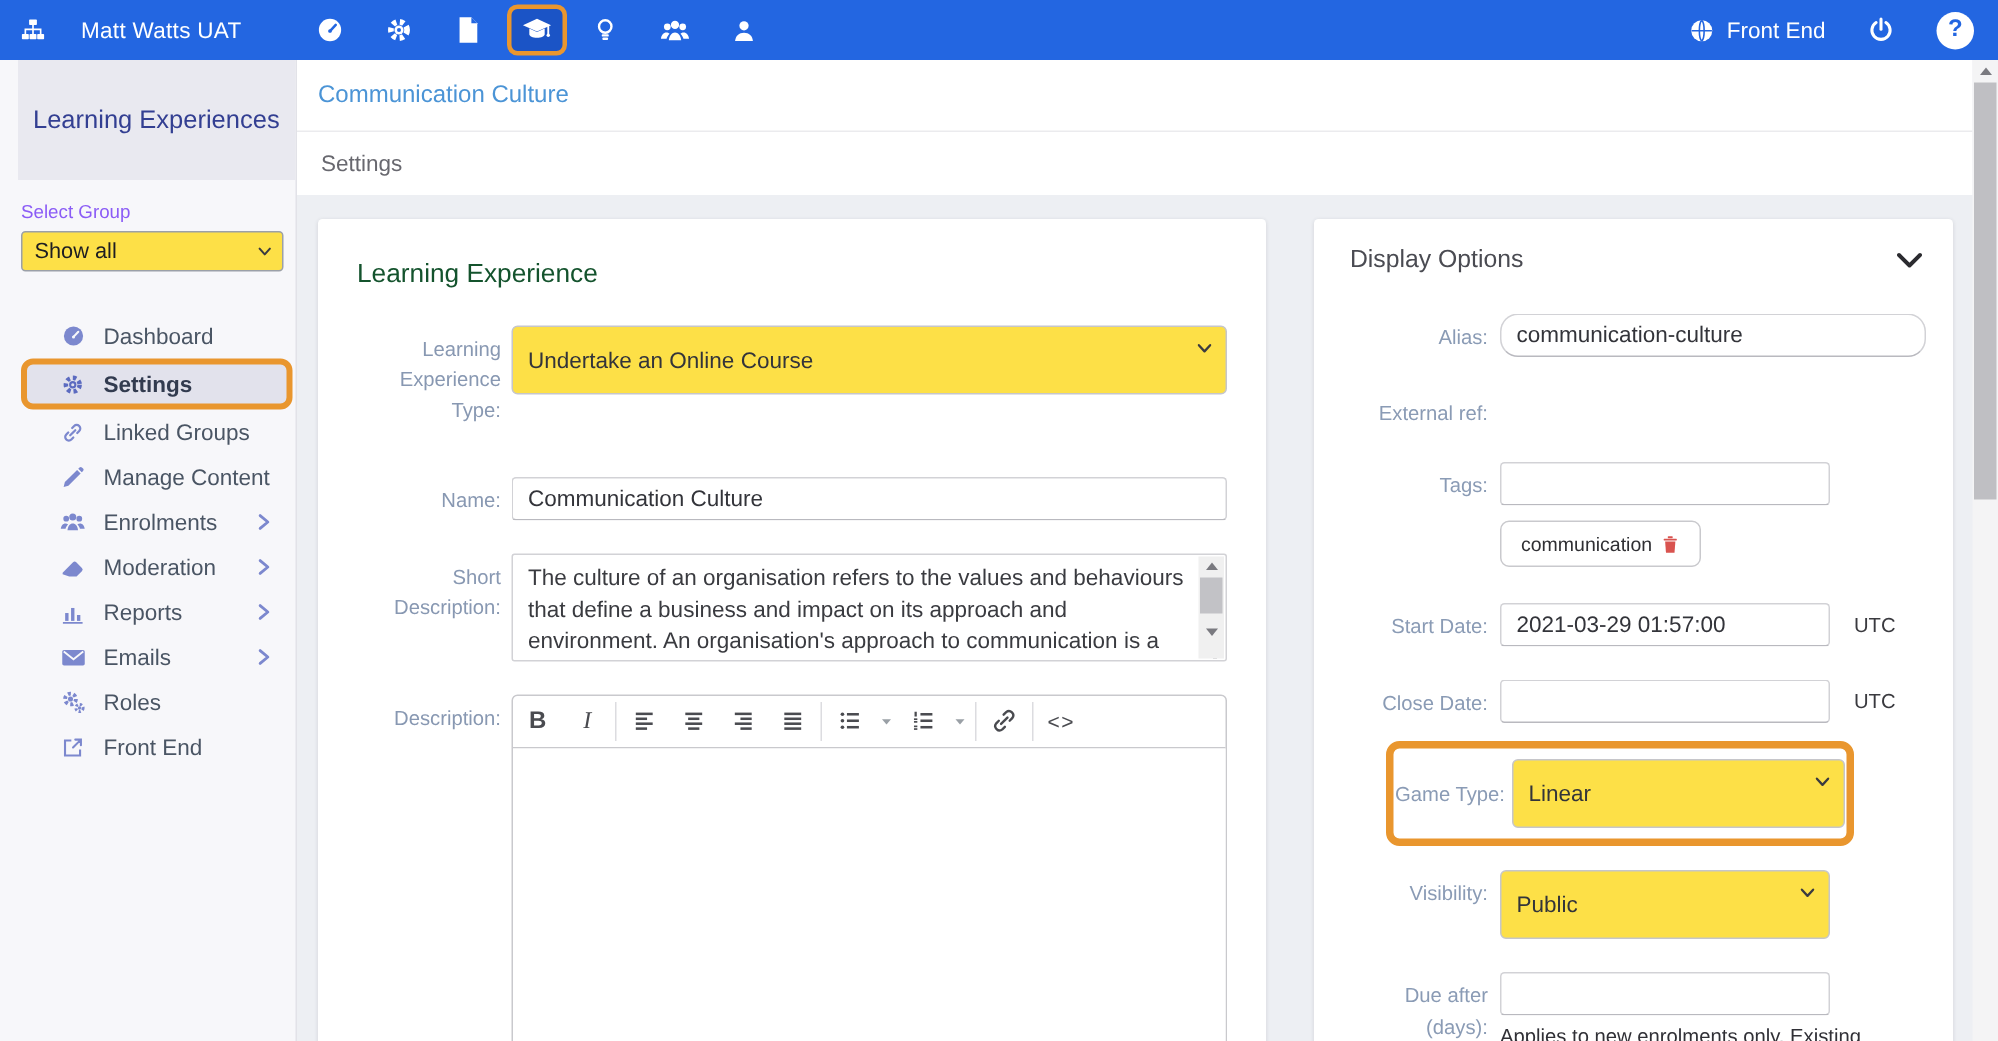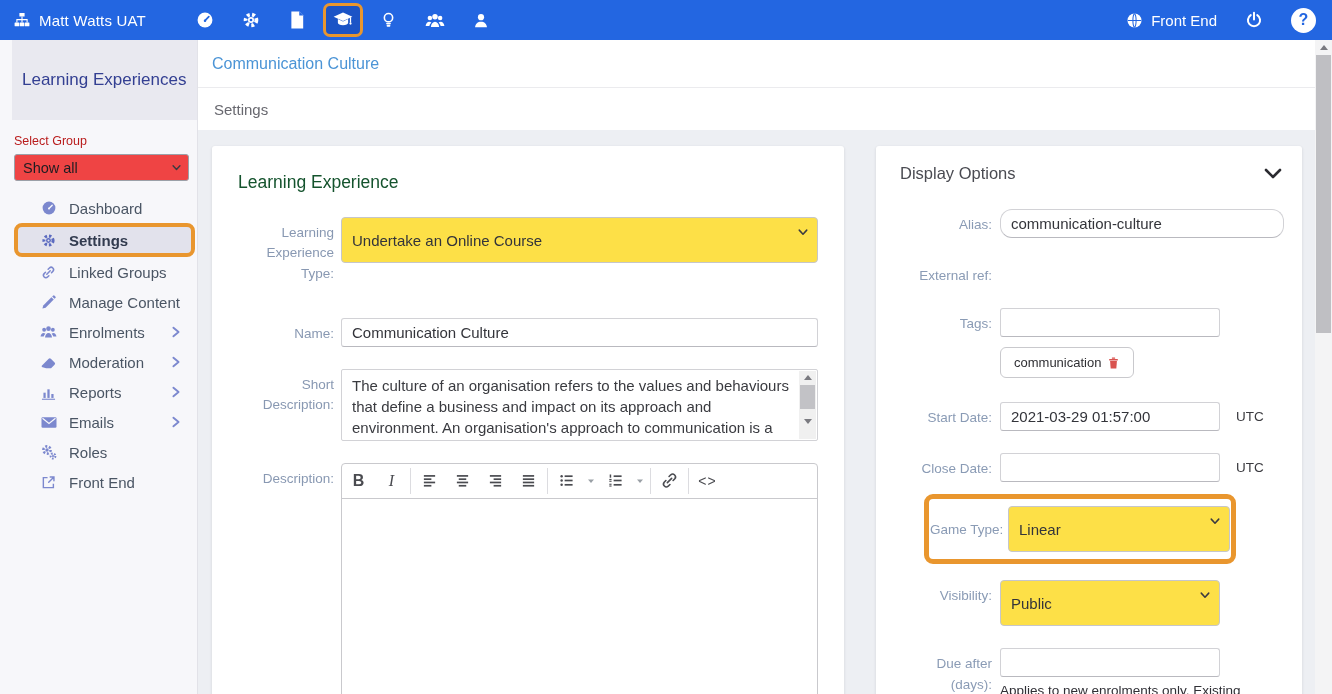--- a/index.html
+++ b/index.html
@@ -3,42 +3,42 @@
 <meta charset="utf-8">
 <style>
   * { margin:0; padding:0; box-sizing:border-box; }
   html,body { width:1332px; height:694px; overflow:hidden; }
   body { font-family:"Liberation Sans", sans-serif; }
   .screen { position:relative; width:1332px; height:694px; background:#EDEFF3; overflow:hidden; }
 
   
   .topbar { position:absolute; left:0; top:0; width:1332px; height:40px; background:#2366E1;
             display:flex; align-items:center; color:#fff; z-index:30; }
-  .brand { display:flex; align-items:center; gap:9px; padding-left:14px; font-size:15px; letter-spacing:.2px; cursor:pointer; }
+  .brand { display:flex; align-items:center; gap:24px; padding-left:14px; font-size:15px; letter-spacing:.2px; cursor:pointer; }
   .topnav { display:flex; align-items:center; margin-left:36px; }
   .topnav .tico { width:46px; height:40px; display:flex; align-items:center; justify-content:center; cursor:pointer; }
   .tico-active { width:40px; height:34px; background:#1B54C6; border:3px solid #E9962E; border-radius:7px;
                  display:flex; align-items:center; justify-content:center; margin:0 3px; cursor:pointer; }
   .topright { margin-left:auto; display:flex; align-items:center; gap:28px; padding-right:16px; }
   .frontend { display:flex; align-items:center; gap:8px; font-size:15px; cursor:pointer; }
   .helpbtn { width:25px; height:25px; border-radius:50%; background:#fff; color:#2366E1; font-weight:bold;
              font-size:16px; display:flex; align-items:center; justify-content:center; cursor:pointer; }
 
   
   .sidebar { position:absolute; left:0; top:40px; width:198px; height:654px; background:#F7F7FA;
              border-right:1px solid #E2E2E8; z-index:10;padding-left:12px; }
   .sb-title { height:80px; background:#E9E9F0; display:flex; align-items:center; padding-left:10px;
               font-size:17px; color:#333F92; }
-  .sb-group-label { margin:14px 0 0 2px; font-size:12.5px; color:#b91c1c; }
+  .sb-group-label { margin:14px 0 0 2px; font-size:12.5px; color:#8b5cf6; }
   .sb-select-wrap { position:relative; margin:6px 8px 0 2px; }
   .sb-select-wrap select { width:100%; height:27px; font-size:14.5px; color:#1d1d22; padding:0 8px;
-              border:1px solid #9BA0A8; border-radius:3px; background:#ef4444; appearance:none;
+              border:1px solid #9BA0A8; border-radius:3px; background:#fde047; appearance:none;
               font-family:"Liberation Sans", sans-serif; }
   .sb-select-wrap .chev { position:absolute; right:7px; top:8px; pointer-events:none; }
-  .sb-nav { margin-top:12px; }
+  .sb-nav { margin-top:28px; }
   .sb-item { height:30px; display:flex; align-items:center; padding-left:28px; cursor:pointer;
              color:#4A5564; font-size:15px; }
   .sb-item .sico { width:17px; display:flex; justify-content:center; margin-right:12px; color:#7C88CE; }
   .sb-item .chevr { margin-left:auto; margin-right:16px; color:#7C88CE; }
   .sb-item-active { margin:0 2px; padding-left:22px; height:34px; background:#E2E2EC;
                     border:4px solid #E9962E; border-radius:8px; }
   .sb-item-active .lbl-active { font-weight:bold; color:#323B4F; }
   .sb-item-active .sico { color:#5C6BC0; }
 
   

